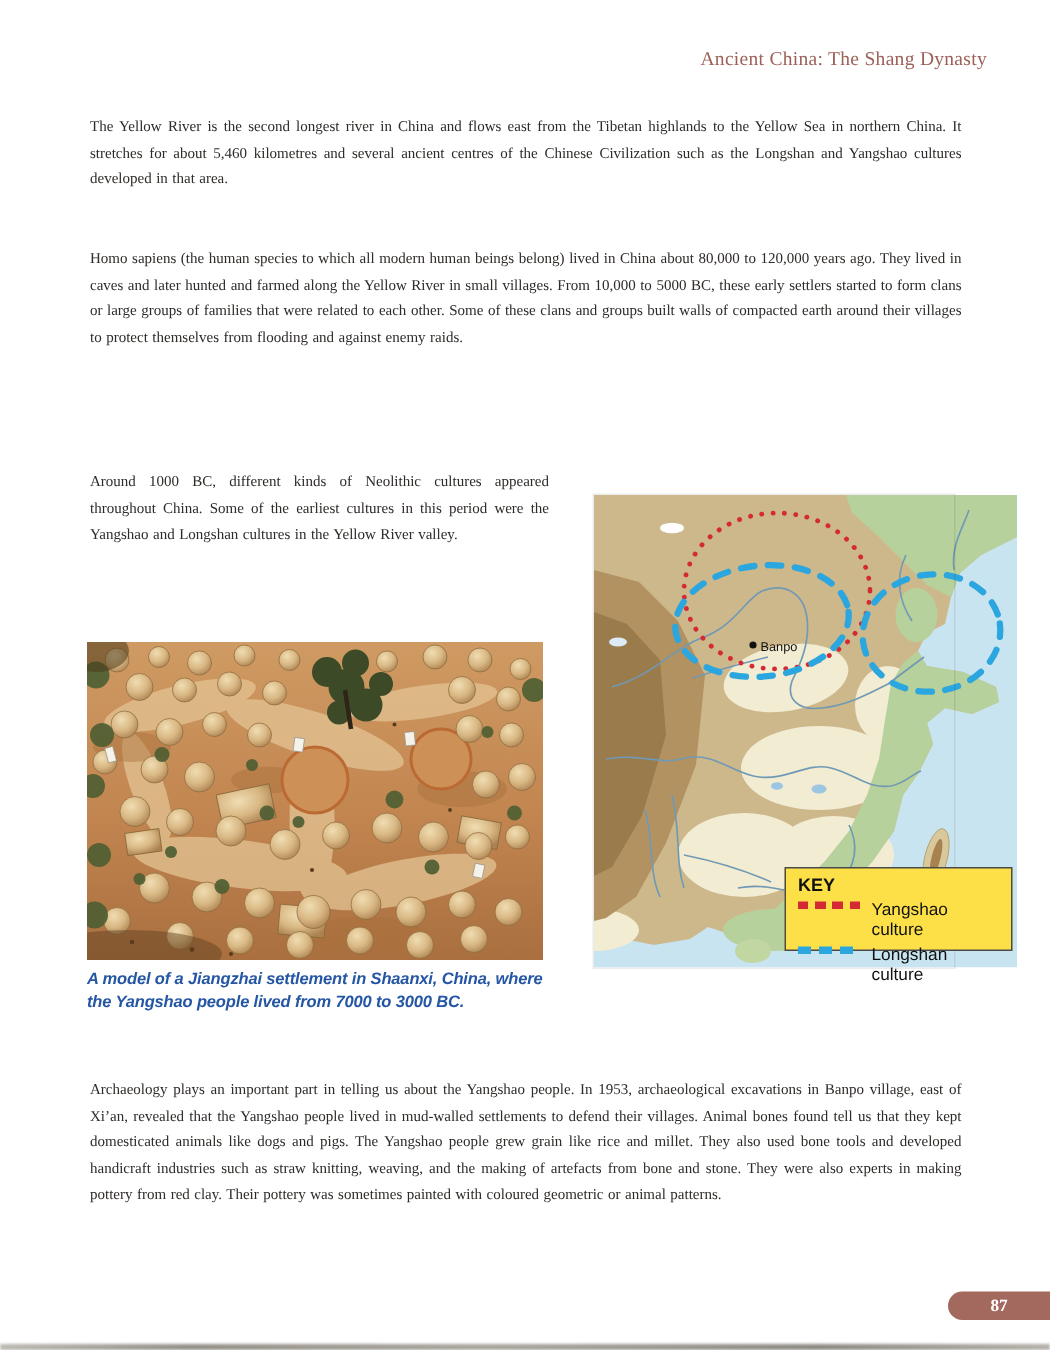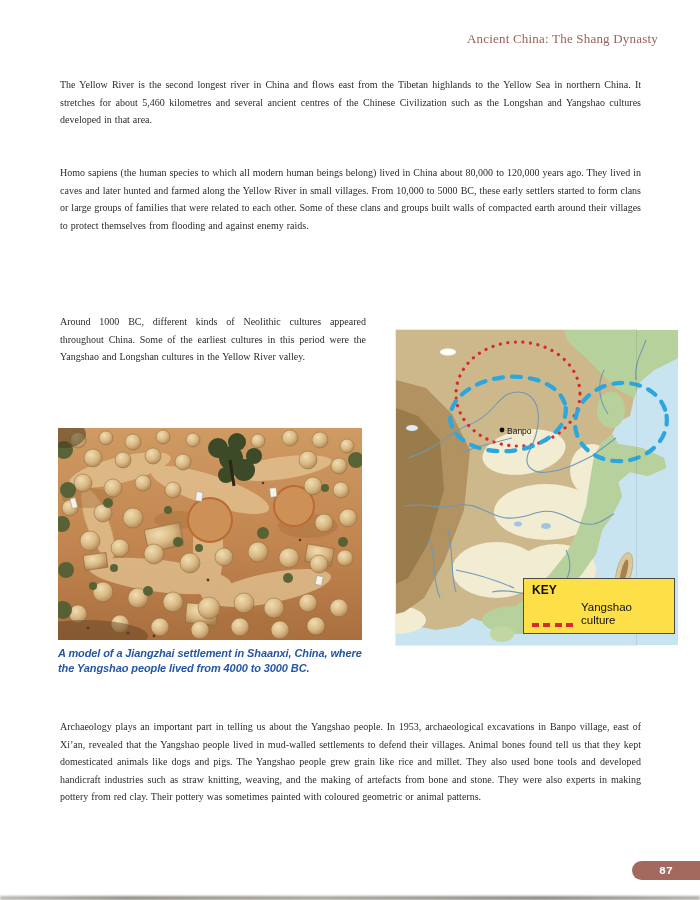--- a/index.html
+++ b/index.html
@@ -38,37 +38,37 @@
     outline:1px solid rgba(0,0,0,.08);
     margin-left:16px;
   }
   .map-fig svg { display:block; }
   .map-key {
     position:absolute; left:127px; top:248px; width:152px; height:56px;
     background:#fde047; border:1.5px solid #4a4a4a; padding:4px 8px 4px 8px;
     font-family:"Liberation Sans", sans-serif;
   }
   .map-key .key-title { font-weight:bold; font-size:12px; color:#111; line-height:14px; }
-  .key-row { display:flex; align-items:flex-end; margin-top:4px; }
+  .key-row { display:flex; align-items:flex-start; margin-top:4px; }
   .key-swatch { width:42px; height:4.5px; margin-right:7px; flex:0 0 auto; }
   .key-swatch.red  { background:repeating-linear-gradient(90deg,#d42a33 0 7px,transparent 7px 11.5px); }
   .key-swatch.blue { background:repeating-linear-gradient(90deg,#2ba6df 0 9px,transparent 9px 14px); }
   .key-label { font-size:11.5px; color:#111; line-height:13px; }
   .fig-caption {
     position:absolute; font-family:"Liberation Sans", sans-serif;
     font-style:italic; font-weight:bold; font-size:11px; line-height:14.5px;
     color:#2456a4; letter-spacing:-.1px;
   }
   #caption-photo { left:58px; top:646px; width:306px; }
   #caption-map   { left:378px; top:646px; width:290px; }
   .page-badge {
     position:absolute; right:0; top:861px; width:68px; height:19px;
     background:#a3685e; border-radius:10px 0 0 10px;
     display:flex; align-items:center; justify-content:center;
-    font-family:Liberation Mono, monospace; font-weight:bold;
+    font-family:Liberation Serif, serif; font-weight:bold;
     font-size:11.5px; color:#ffffff;
   }
   .scan-edge {
     position:absolute; left:0; right:0; bottom:0; height:4px; opacity:.75;
     background:linear-gradient(90deg,#a6a198,#6f6a60 18%,#8d887e 46%,#67625a 78%,#9b968c);
     filter:blur(1px);
   }
 </style>
 </head>
 <body>
@@ -285,24 +285,28 @@
 
       <circle cx="106" cy="100" r="2.4" fill="#111111"></circle>
       <text x="111" y="104" font-family="Liberation Sans, sans-serif" font-size="8.5" fill="#111111">Banpo</text>
     </svg>
     <div class="map-key">
       <div class="key-title">KEY</div>
       <div class="key-row">
         <span class="key-swatch red"></span>
         <span class="key-label">Yangshao culture</span>
       </div>
+      <div class="key-row">
+        <span class="key-swatch blue"></span>
+        <span class="key-label">Longshan culture</span>
+      </div>
     </div>
   </div>
 
-  <div class="fig-caption" id="caption-photo">A model of a Jiangzhai settlement in Shaanxi, China, where the Yangshao people lived from 4000 to 3000 BC.</div>
+  <div class="fig-caption" id="caption-photo">A model of a Jiangzhai settlement in Shaanxi, China, where the Yangshao people lived from 7000 to 3000 BC.</div>
 
   <p class="body-para" id="para4">Archaeology plays an important part in telling us about the Yangshao people. In 1953, archaeological excavations in Banpo village, east of Xi’an, revealed that the Yangshao people lived in mud-walled settlements to defend their villages. Animal bones found tell us that they kept domesticated animals like dogs and pigs. The Yangshao people grew grain like rice and millet. They also used bone tools and developed handicraft industries such as straw knitting, weaving, and the making of artefacts from bone and stone. They were also experts in making pottery from red clay. Their pottery was sometimes painted with coloured geometric or animal patterns.</p>
 
   <div class="page-badge">
     <span>87</span>
   </div>
 
   <div class="scan-edge"></div>
 </div>
 

